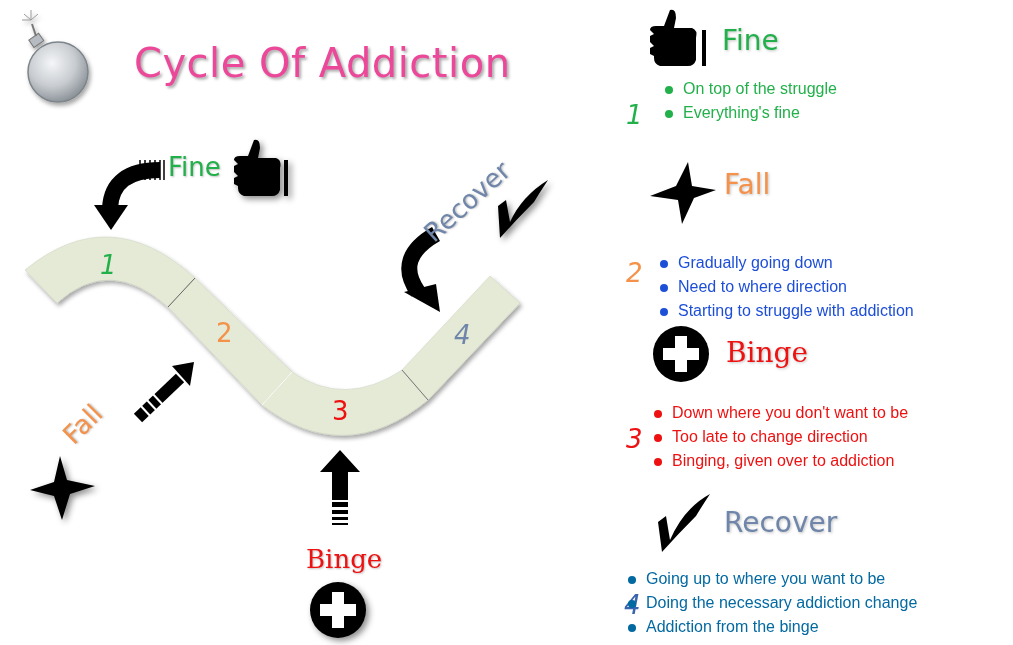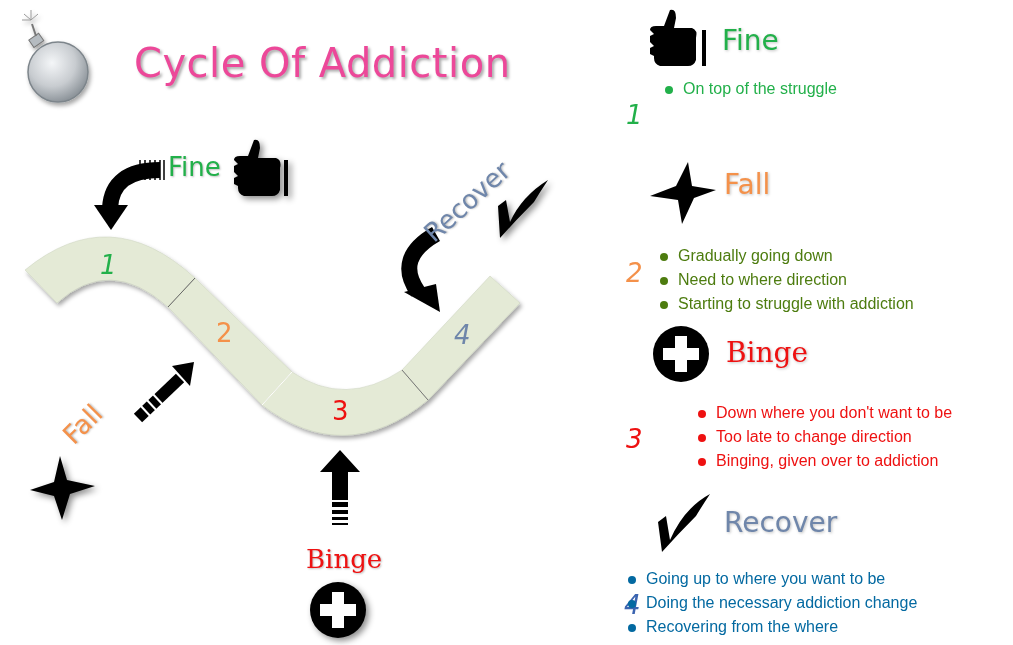--- a/index.html
+++ b/index.html
@@ -132,47 +132,48 @@
 <div class="abs lbl" style="left:438px; top:218px; color:#6f86aa; transform:rotate(-42deg); transform-origin:left bottom;">Recover</div>
 
 <svg class="abs" style="left:650px; top:8px;" width="62" height="60" viewBox="0 0 62 60">
   <path d="M20 2 Q26 0 26 10 L24 20 L42 20 Q48 22 46 30 L46 52 Q44 58 38 58 L10 58 Q4 56 4 50 L4 48 L0 46 L0 40 L4 38 L0 34 L0 28 L4 26 L0 22 Q0 18 6 18 L14 18 Z" fill="#000"></path>
   <rect x="52" y="22" width="4" height="36" fill="#000"></rect>
 </svg>
 <div class="abs legend-head" style="left:722px; top:24px; color:#22b04a;">Fine</div>
 <div class="abs legend-num" style="left:626px; top:100px; color:#22b04a;">1</div>
 <ul class="abs bullets" style="left:665px; top:77px; color:#22b04a;">
   <li>On top of the struggle</li>
+  <li>Everything's fine</li>
 </ul>
 
 <svg class="abs" style="left:648px; top:160px;" width="70" height="66" viewBox="0 0 70 66">
   <polygon points="40,2 44,26 68,30 46,38 34,64 30,40 2,36 28,26" fill="#000"></polygon>
 </svg>
 <div class="abs legend-head" style="left:724px; top:168px; color:#f4914a;">Fall</div>
 <div class="abs legend-num" style="left:626px; top:258px; color:#f4914a;">2</div>
-<ul class="abs bullets" style="left:660px; top:244px; color:#4d7c0f;">
+<ul class="abs bullets" style="left:660px; top:251px; color:#1d4ed8;">
   <li>Gradually going down</li>
   <li>Need to where direction</li>
   <li>Starting to struggle with addiction</li>
 </ul>
 
 <svg class="abs" style="left:652px; top:324px;" width="60" height="60" viewBox="0 0 60 60">
   <circle cx="29" cy="30" r="28" fill="#000"></circle>
   <path d="M23 12 L35 12 L35 24 L47 24 L47 36 L35 36 L35 48 L23 48 L23 36 L11 36 L11 24 L23 24 Z" fill="#fff"></path>
 </svg>
 <div class="abs legend-head" style="left:726px; top:336px; color:#ee1111; font-family:'DejaVu Serif', serif;">Binge</div>
 <div class="abs legend-num" style="left:626px; top:424px; color:#ee1111;">3</div>
-<ul class="abs bullets" style="left:698px; top:401px; color:#ee1111;">
+<ul class="abs bullets" style="left:654px; top:401px; color:#ee1111;">
   <li>Down where you don't want to be</li>
   <li>Too late to change direction</li>
   <li>Binging, given over to addiction</li>
 </ul>
 
 <svg class="abs" style="left:656px; top:492px;" width="60" height="60" viewBox="0 0 60 60">
   <path d="M2 30 L10 24 L14 48 Q28 16 54 2 Q46 14 40 24 Q22 42 6 60 Z" fill="#000"></path>
 </svg>
 <div class="abs legend-head" style="left:724px; top:506px; color:#6f86aa;">Recover</div>
 <div class="abs legend-num" style="left:624px; top:590px; color:#3b64b0;">4</div>
 <ul class="abs bullets" style="left:628px; top:567px; color:#0369a1;">
   <li>Going up to where you want to be</li>
   <li>Doing the necessary addiction change</li>
-  <li>Recovering from the where</li>
+  <li>Addiction from the binge</li>
 </ul>
 
 </body></html>

